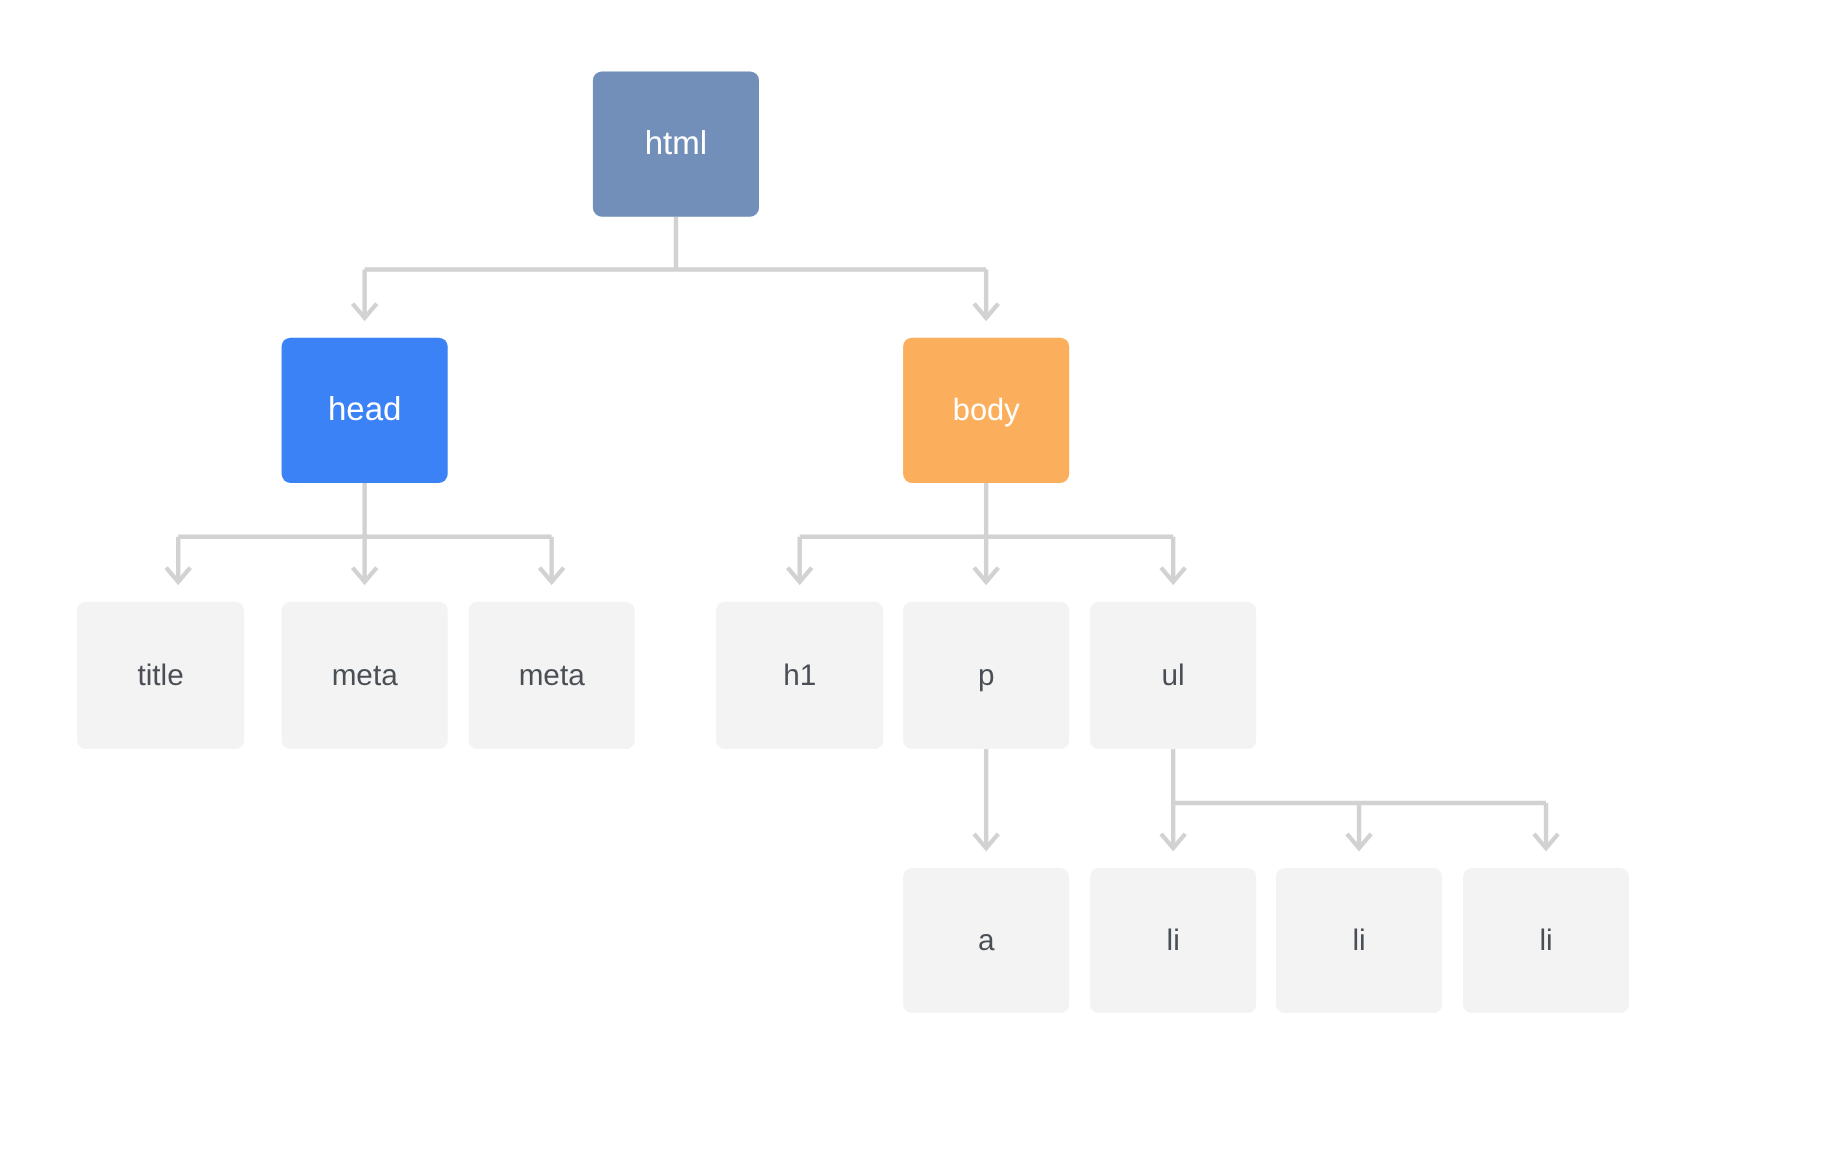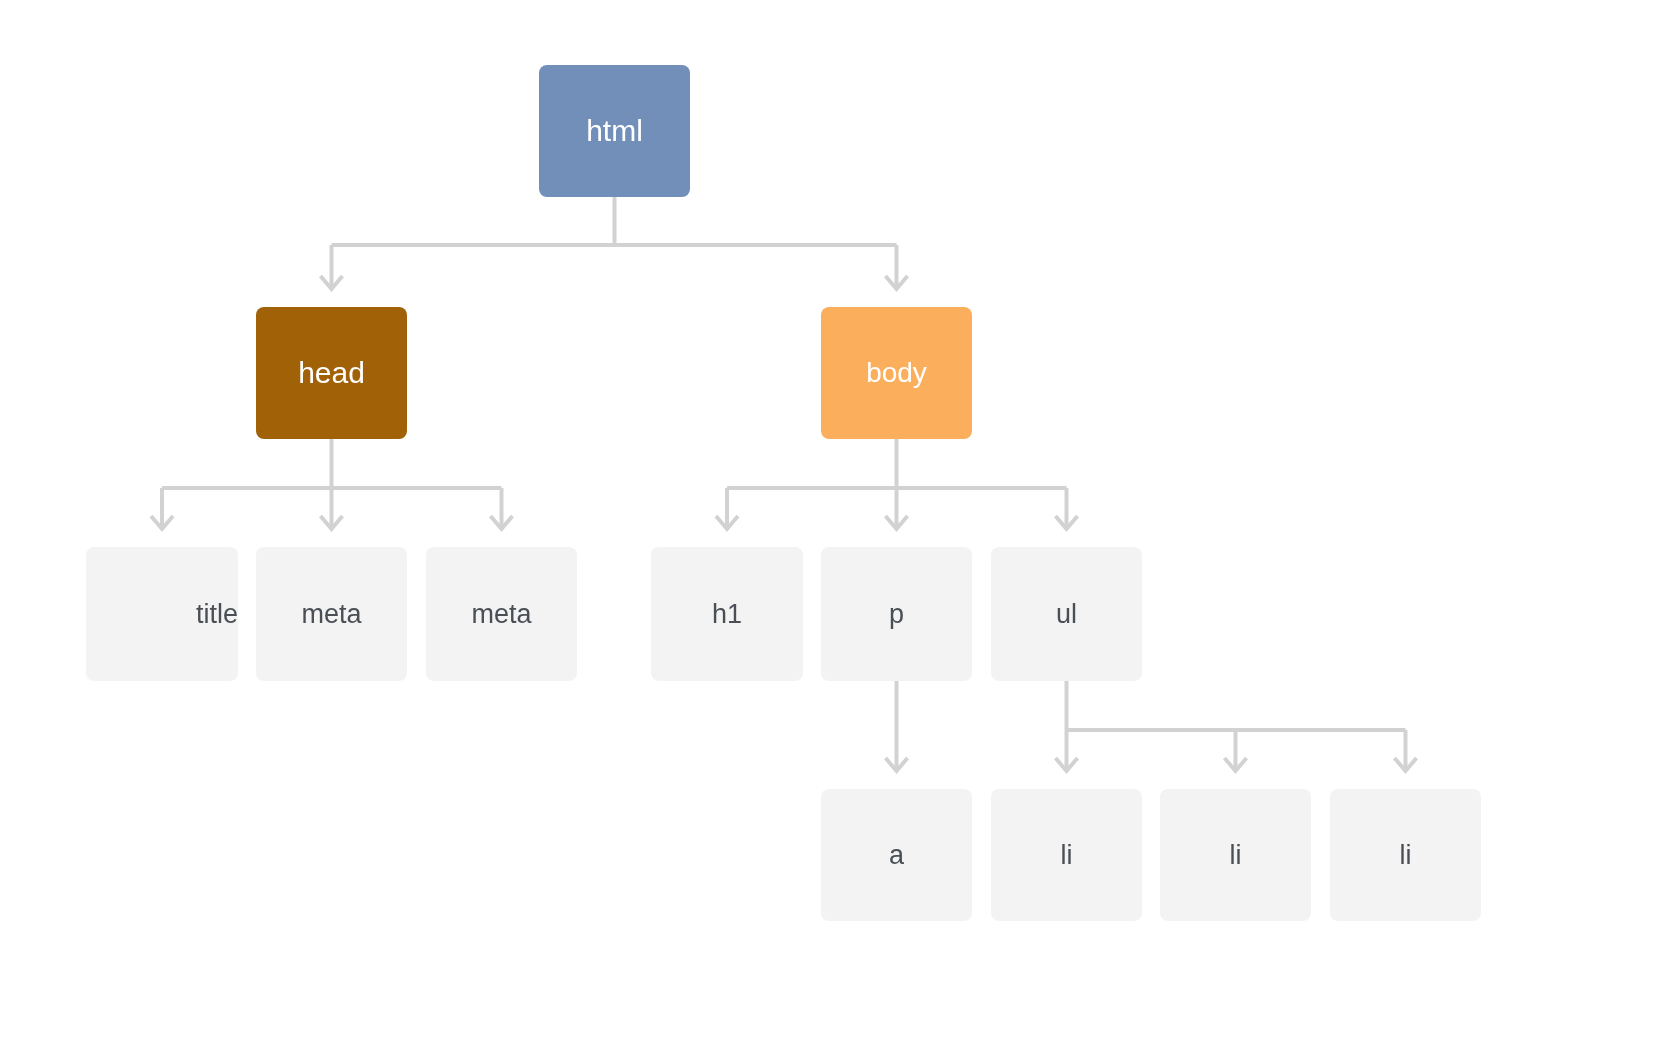--- a/index.html
+++ b/index.html
@@ -38,21 +38,21 @@
   .node .node-label {
     display: block;
     text-align: center;
   }
   .node.root {
     background: #718fb8;
     color: #ffffff;
     font-size: 30px;
   }
   .node.head {
-    background: #a16207;
+    background: #3b82f6;
     color: #ffffff;
     font-size: 30px;
   }
   .node.body {
     background: #fbaf5d;
     color: #ffffff;
     font-size: 28px;
   }
   .node.leaf {
     background: #f3f3f3;
@@ -102,21 +102,21 @@
   <div id="nodes">
       <div class="node root" style="left: 539px; top: 65px; width: 151px; height: 132px;">
         <span class="node-label">html</span>
       </div>
       <div class="node head" style="left: 256px; top: 307px; width: 151px; height: 132px;">
         <span class="node-label">head</span>
       </div>
       <div class="node body" style="left: 821px; top: 307px; width: 151px; height: 132px;">
         <span class="node-label">body</span>
       </div>
-      <div class="node leaf" style="left: 86px; top: 547px; width: 152px; height: 134px; justify-content: flex-end;">
+      <div class="node leaf" style="left: 70px; top: 547px; width: 152px; height: 134px;">
         <span class="node-label">title</span>
       </div>
       <div class="node leaf" style="left: 256px; top: 547px; width: 151px; height: 134px;">
         <span class="node-label">meta</span>
       </div>
       <div class="node leaf" style="left: 426px; top: 547px; width: 151px; height: 134px;">
         <span class="node-label">meta</span>
       </div>
       <div class="node leaf" style="left: 651px; top: 547px; width: 152px; height: 134px;">
         <span class="node-label">h1</span>

